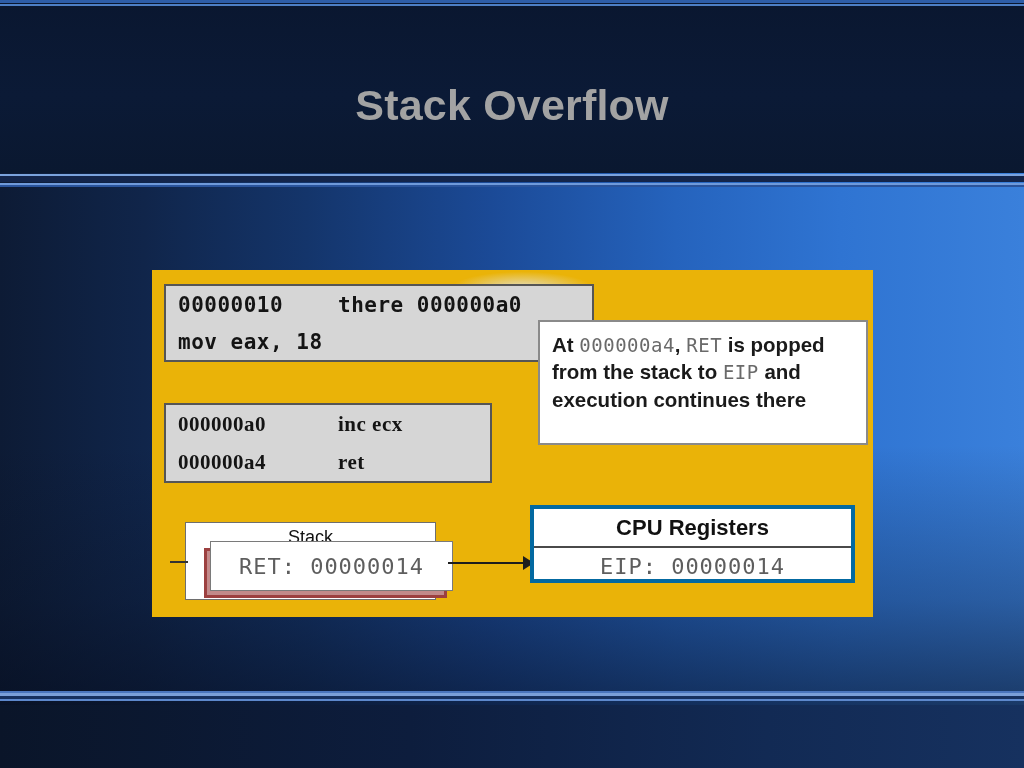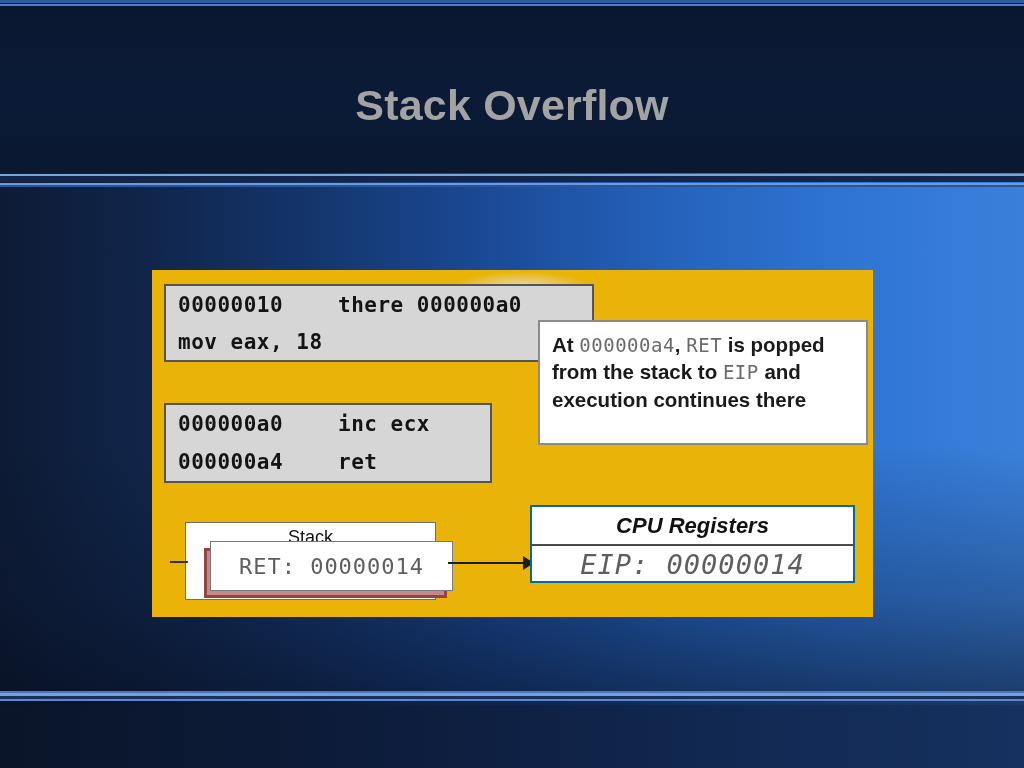--- a/index.html
+++ b/index.html
@@ -145,21 +145,21 @@
     white-space: pre;
     font-size: 21px;
     letter-spacing: 0.5px;
   }
   .code-box .row .addr { display: inline-block; width: 160px; }
 
   #code-box-main {
     left: 12px; top: 14px; width: 430px; height: 78px;
   }
   #code-box-sub {
-    left: 12px; top: 133px; width: 328px; height: 80px;
+    left: 12px; top: 133px; width: 328px; height: 80px; font-family: Liberation Serif, serif;
   }
 
   
   .callout {
     position: absolute;
     left: 378px; top: 50px;
     width: 330px; height: 125px;
     background: #ffffff;
     border: 2px solid #8a8a8a;
     box-sizing: border-box;
@@ -243,41 +243,40 @@
     border-bottom: 7px solid transparent;
     border-left: 11px solid #1d1d1d;
   }
 
   
   .cpu-box {
     position: absolute;
     left: 378px; top: 235px;
     width: 325px; height: 78px;
     background: #ffffff;
-    border: 2px solid #0369a1;
-    box-sizing: border-box;
-    font-style: italic;
+    border: 4px solid #0369a1;
+    box-sizing: border-box;
   }
   .cpu-box .cpu-title {
     height: 37px;
     display: flex;
     align-items: center;
     justify-content: center;
     font-size: 22px;
     font-weight: bold;
     color: #111111;
     border-bottom: 2px solid #4a4a4a;
   }
   .cpu-box .cpu-value {
     height: 36px;
     display: flex;
     align-items: center;
     justify-content: center;
     font-family: "DejaVu Sans Mono", "Liberation Mono", monospace;
-    font-size: 27px;
+    font-size: 22px;
     letter-spacing: 1px;
     color: #5e5e5e;
     white-space: pre;
   }
 </style>
 </head>
 <body>
 
 <div id="slide">
 

